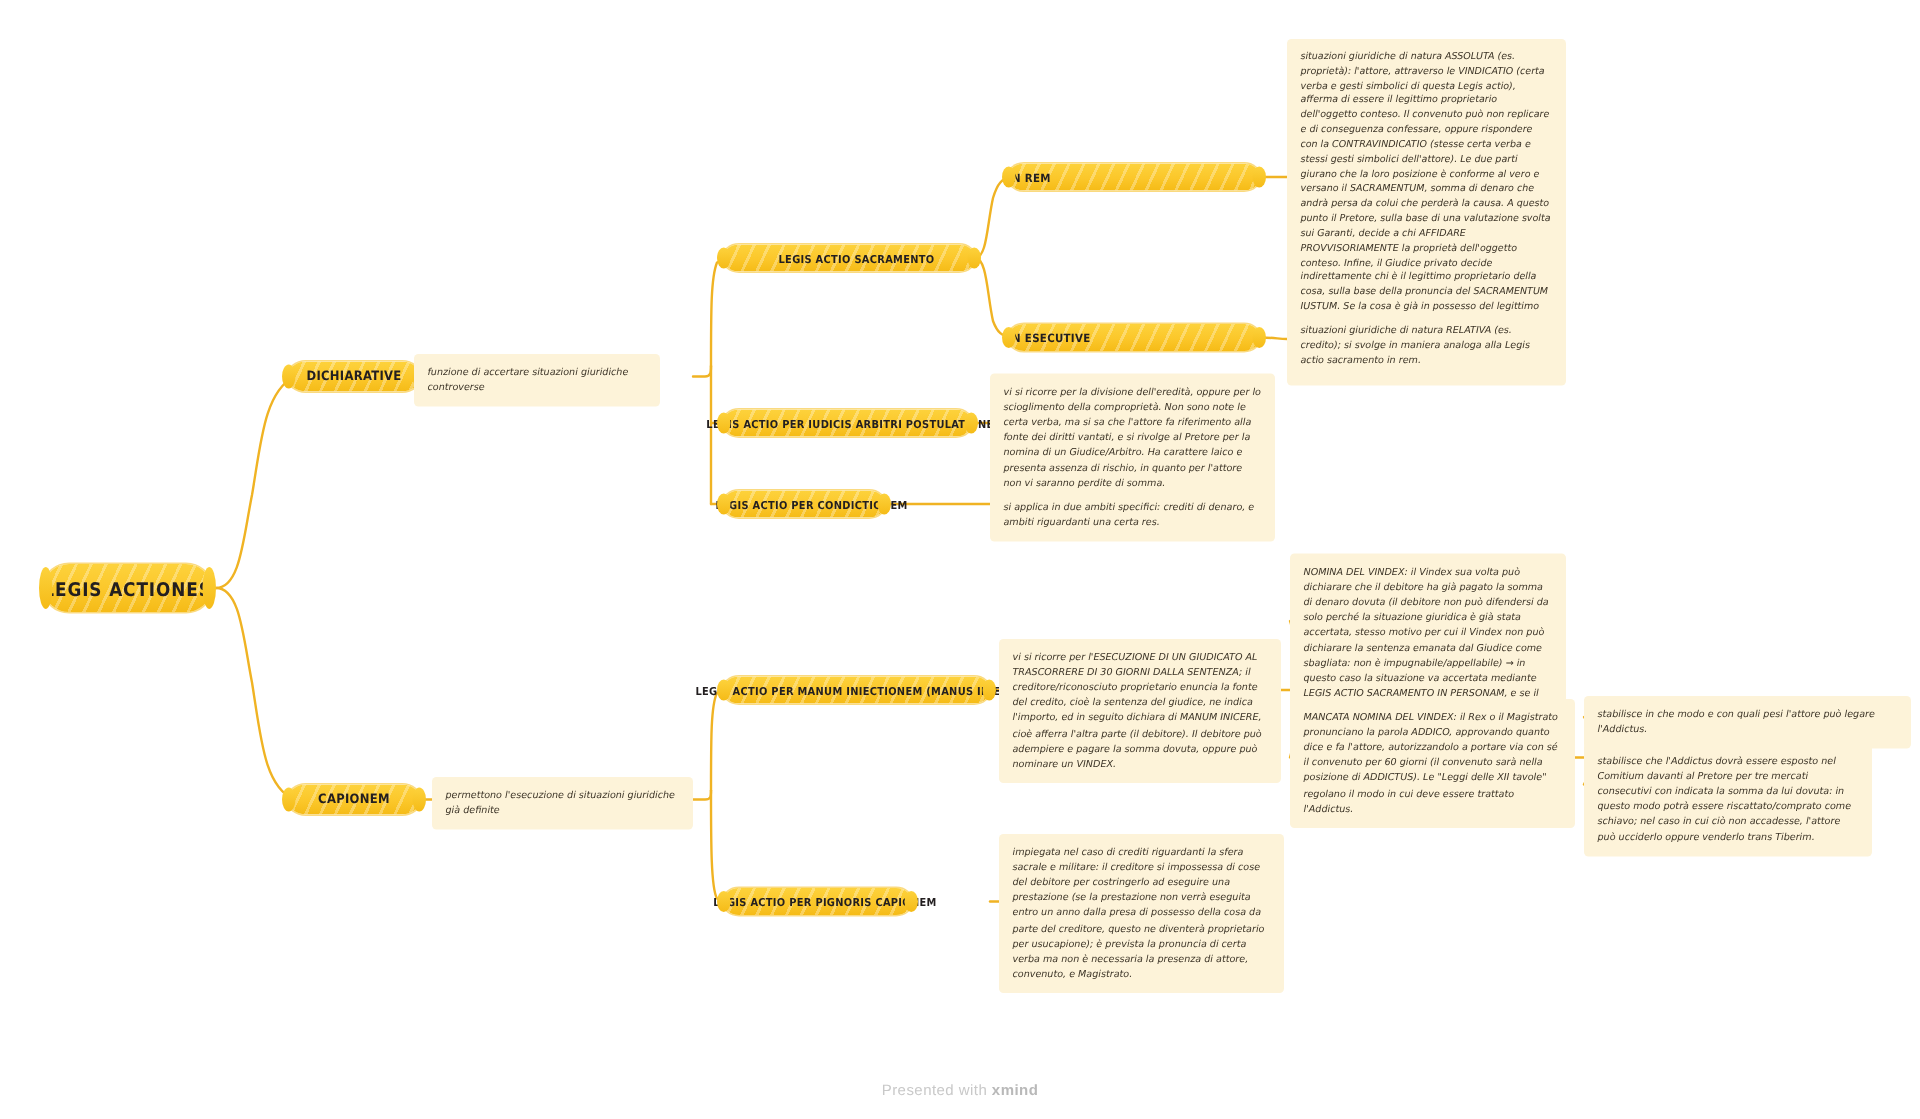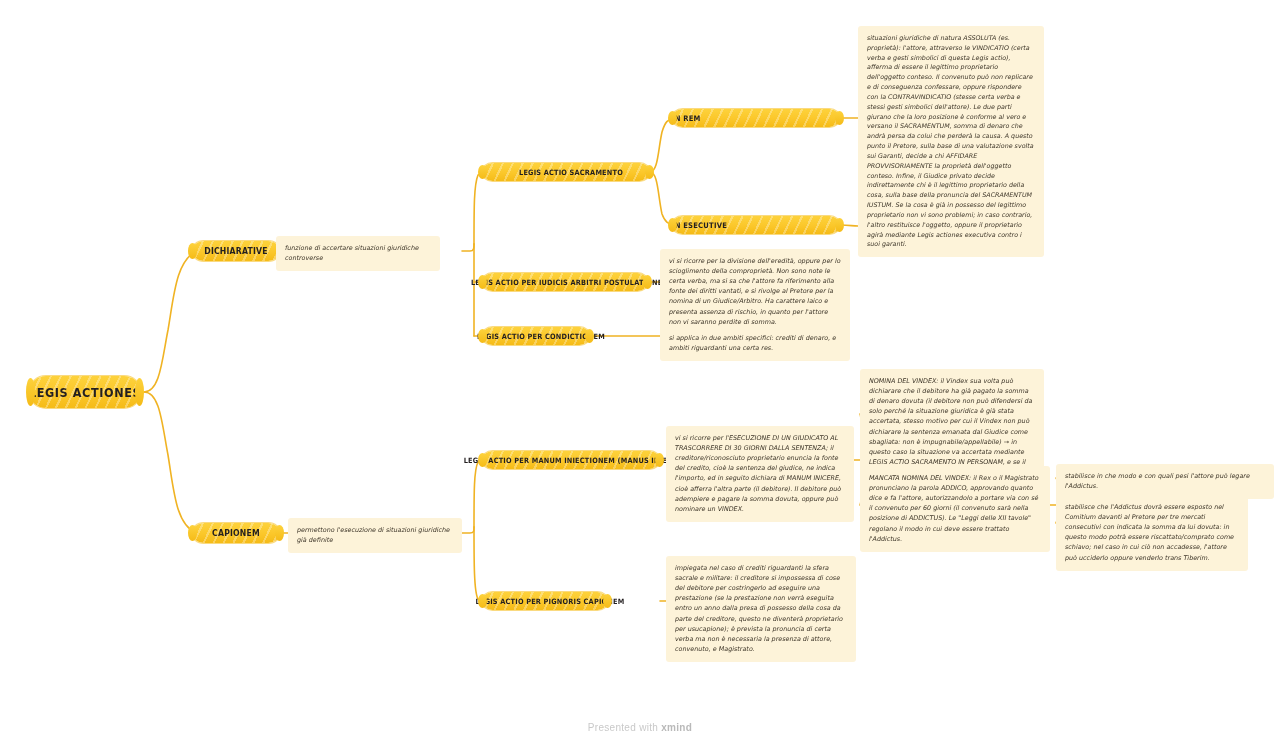--- a/index.html
+++ b/index.html
@@ -146,20 +146,21 @@
   </div>
 
   <div class="topic leafnode" style="left:672px; top:109px; width:168px;">
     <span>IN REM</span>
   </div>
   <div class="note big" style="left:858px; top:26px; width:186px;">situazioni giuridiche di natura ASSOLUTA (es. proprietà): l'attore, attraverso le VINDICATIO (certa verba e gesti simbolici di questa Legis actio), afferma di essere il legittimo proprietario dell'oggetto conteso. Il convenuto può non replicare e di conseguenza confessare, oppure rispondere con la CONTRAVINDICATIO (stesse certa verba e stessi gesti simbolici dell'attore). Le due parti giurano che la loro posizione è conforme al vero e versano il SACRAMENTUM, somma di denaro che andrà persa da colui che perderà la causa. A questo punto il Pretore, sulla base di una valutazione svolta sui Garanti, decide a chi AFFIDARE PROVVISORIAMENTE la proprietà dell'oggetto conteso. Infine, il Giudice privato decide indirettamente chi è il legittimo proprietario della cosa, sulla base della pronuncia del SACRAMENTUM IUSTUM. Se la cosa è già in possesso del legittimo proprietario non vi sono problemi; in caso contrario, l'altro restituisce l'oggetto, oppure il proprietario agirà mediante Legis actiones executiva contro i suoi garanti.</div>
 
   <div class="topic leafnode" style="left:672px; top:216px; width:168px;">
     <span>IN ESECUTIVE</span>
   </div>
+  <div class="note" style="left:858px; top:208px; width:186px;">situazioni giuridiche di natura RELATIVA (es. credito); si svolge in maniera analoga alla Legis actio sacramento in rem.</div>
 
   <div class="topic lvl3" style="left:482px; top:273px; width:166px;">
     <span>LEGIS ACTIO PER IUDICIS ARBITRI POSTULATIONEM</span>
   </div>
   <div class="note" style="left:660px; top:249px; width:190px;">vi si ricorre per la divisione dell'eredità, oppure per lo scioglimento della comproprietà. Non sono note le certa verba, ma si sa che l'attore fa riferimento alla fonte dei diritti vantati, e si rivolge al Pretore per la nomina di un Giudice/Arbitro. Ha carattere laico e presenta assenza di rischio, in quanto per l'attore non vi saranno perdite di somma.</div>
 
   <div class="topic lvl3" style="left:482px; top:327px; width:108px;">
     <span>LEGIS ACTIO PER CONDICTIONEM</span>
   </div>
   <div class="note" style="left:660px; top:326px; width:190px;">si applica in due ambiti specifici: crediti di denaro, e ambiti riguardanti una certa res.</div>

